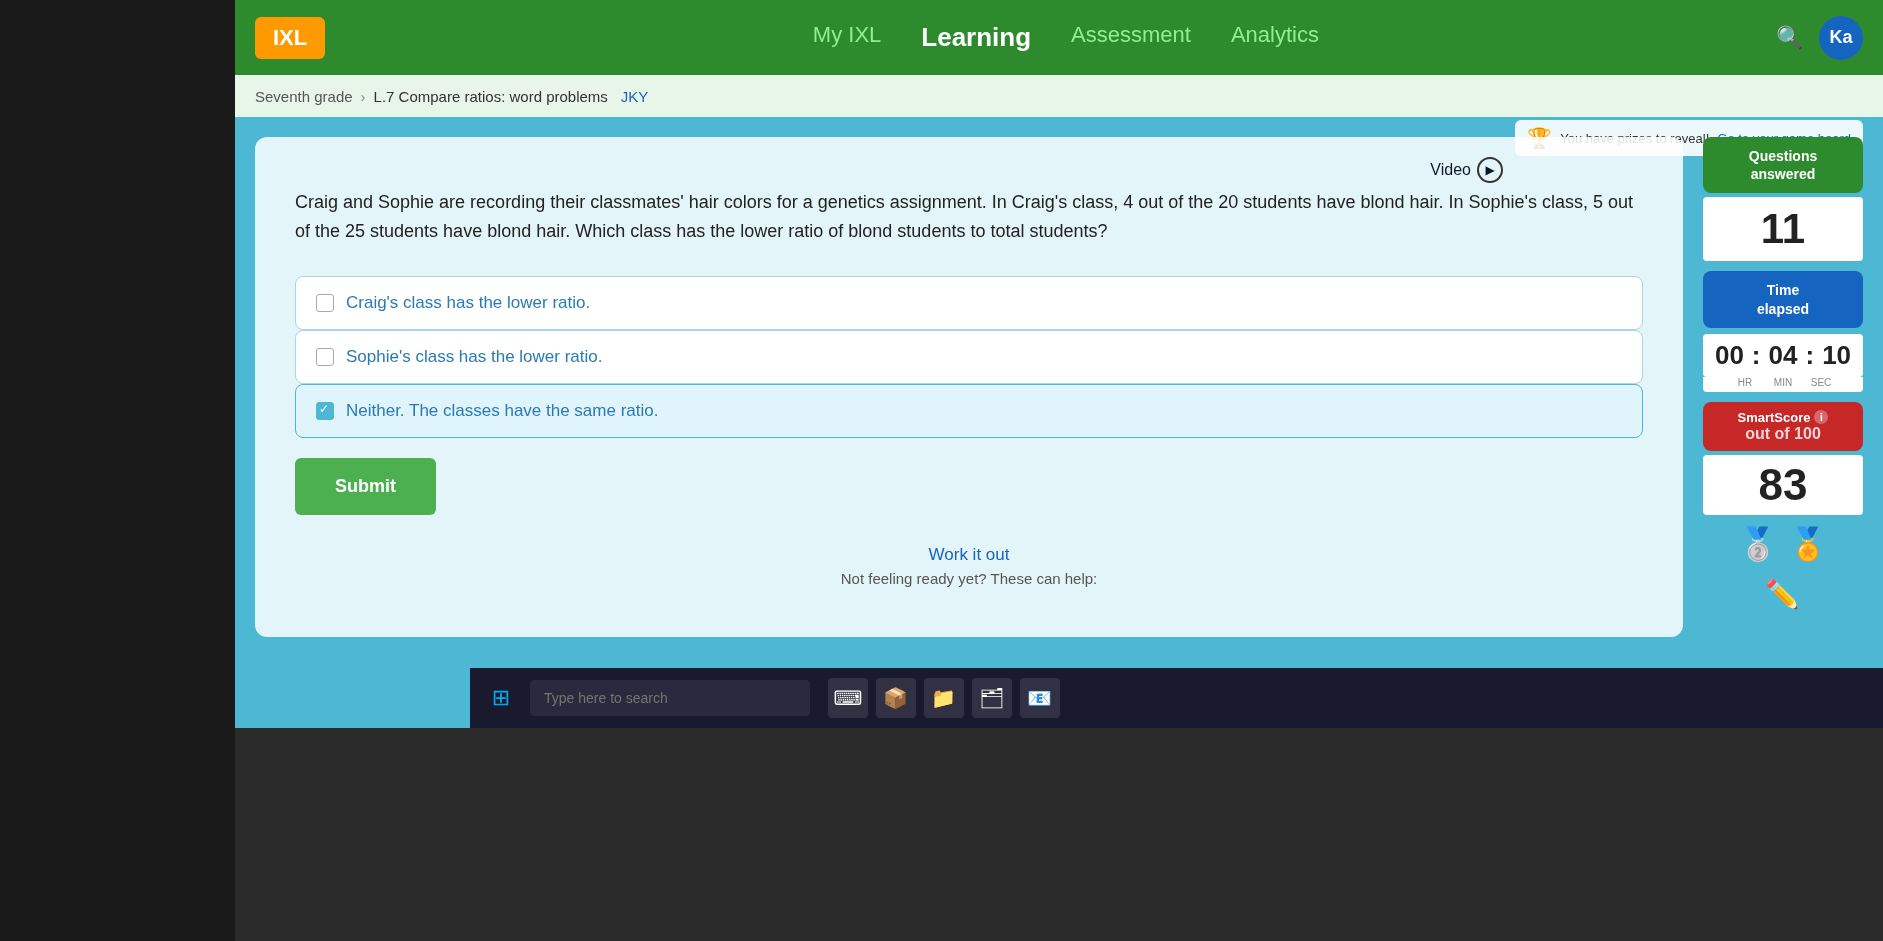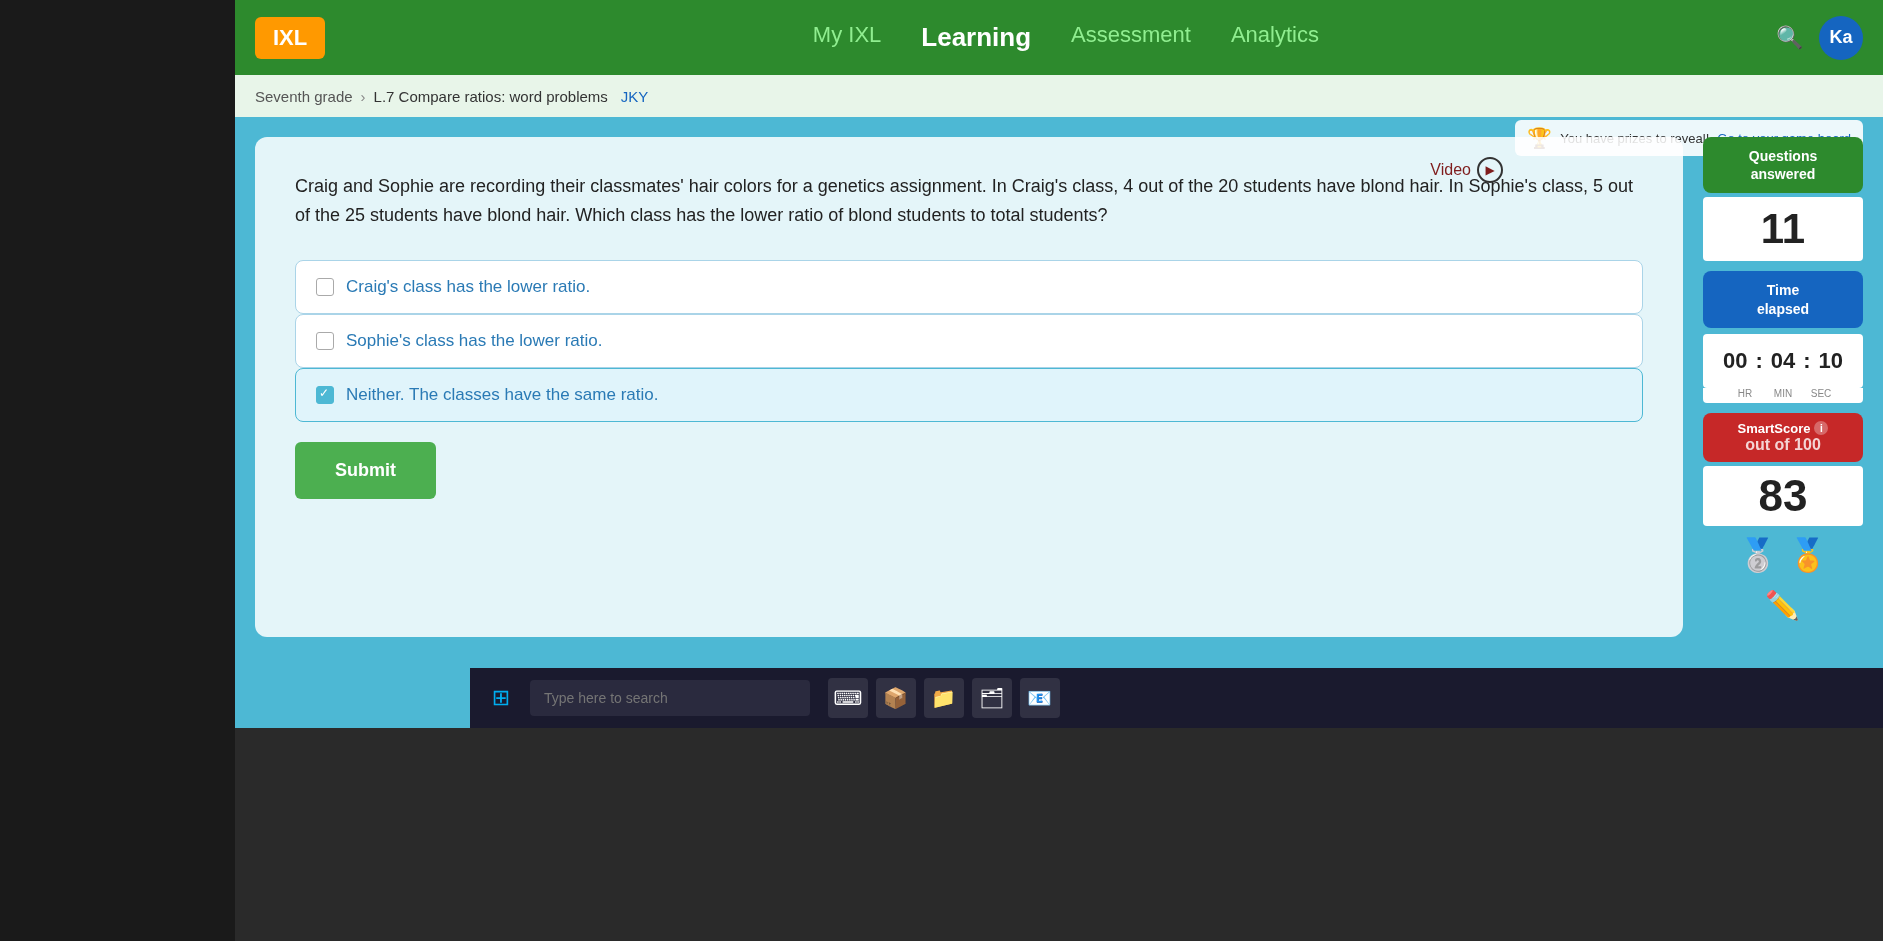--- a/index.html
+++ b/index.html
@@ -181,20 +181,21 @@
       padding: 35px 40px;
       min-height: 500px;
       position: relative;
     }
 
     .question-text {
       font-size: 18px;
       color: #222;
       line-height: 1.6;
       margin-bottom: 30px;
+      margin-top: 16px;
     }
 
     .answer-option {
       border: 1.5px solid #aad4e8;
       border-radius: 8px;
       padding: 16px 20px;
       background: white;
       cursor: pointer;
       font-size: 17px;
       color: #2a7ab5;
@@ -258,21 +259,21 @@
     }
 
     
     .video-btn {
       position: absolute;
       top: 20px;
       right: 180px;
       display: flex;
       align-items: center;
       gap: 6px;
-      color: #7f1d1d;
+      color: #0f172a;
       font-size: 16px;
       cursor: pointer;
       text-align: right;
     }
 
     .video-play {
       width: 26px;
       height: 26px;
       border-radius: 50%;
       border: 2px solid #333;
@@ -326,25 +327,25 @@
       font-weight: bold;
       line-height: 1.3;
     }
 
     .time-values {
       display: flex;
       justify-content: center;
       gap: 8px;
       margin-top: 6px;
       color: #222;
-      font-size: 22px;
+      font-size: 26px;
       font-weight: bold;
       background: white;
       border-radius: 4px;
-      padding: 14px 10px;
+      padding: 6px 10px;
     }
 
     .time-label-row {
       display: flex;
       justify-content: center;
       gap: 8px;
       font-size: 10px;
       color: #888;
       background: white;
       padding: 0 10px 4px;
@@ -532,20 +533,24 @@
 
       <div class="answer-option selected">
         <div class="option-indicator checked"></div>
         <span>Neither. The classes have the same ratio.</span>
       </div>
 
       
       <button class="submit-btn">Submit</button>
 
       
+      <div class="work-it-out">
+        <div>Work it out</div>
+        <div class="work-subtitle">Not feeling ready yet? These can help:</div>
+      </div>
     </div>
 
     <div class="right-sidebar">
 
       <div style="width:100%;">
         <div class="questions-answered-card">
           <span style="white-space:pre-line;">Questions
 answered</span>
         </div>
         <div class="questions-count">11</div>

